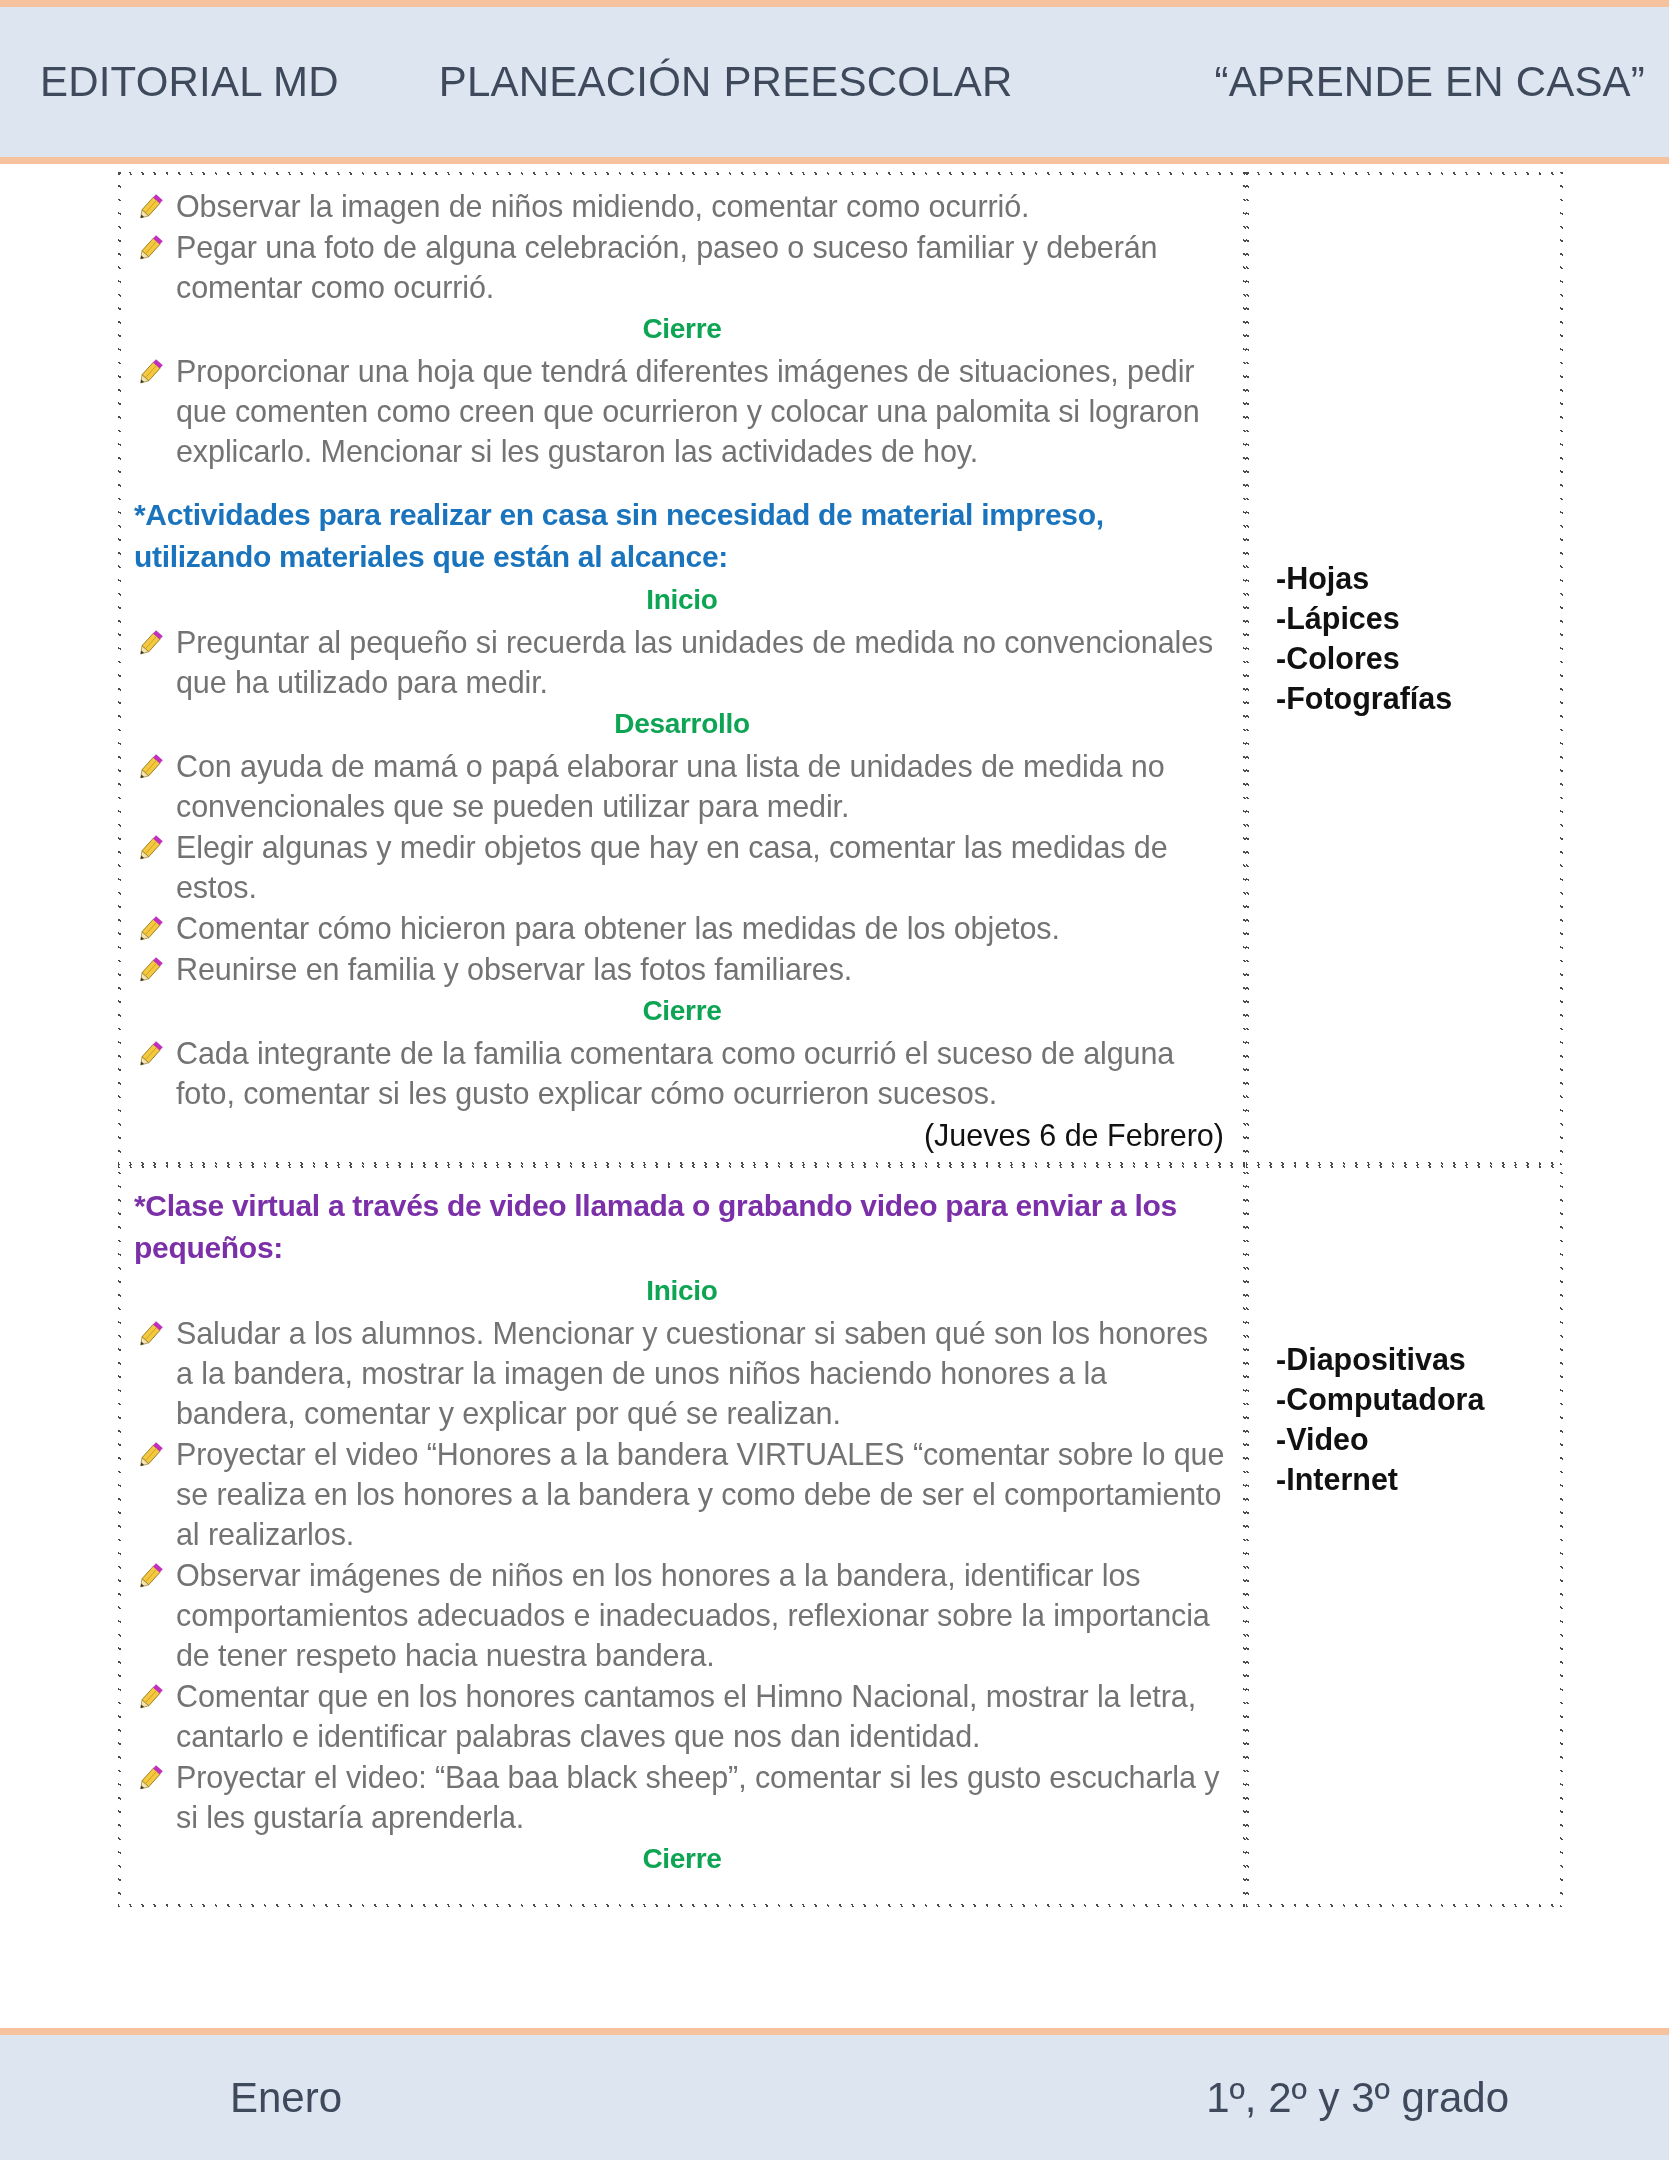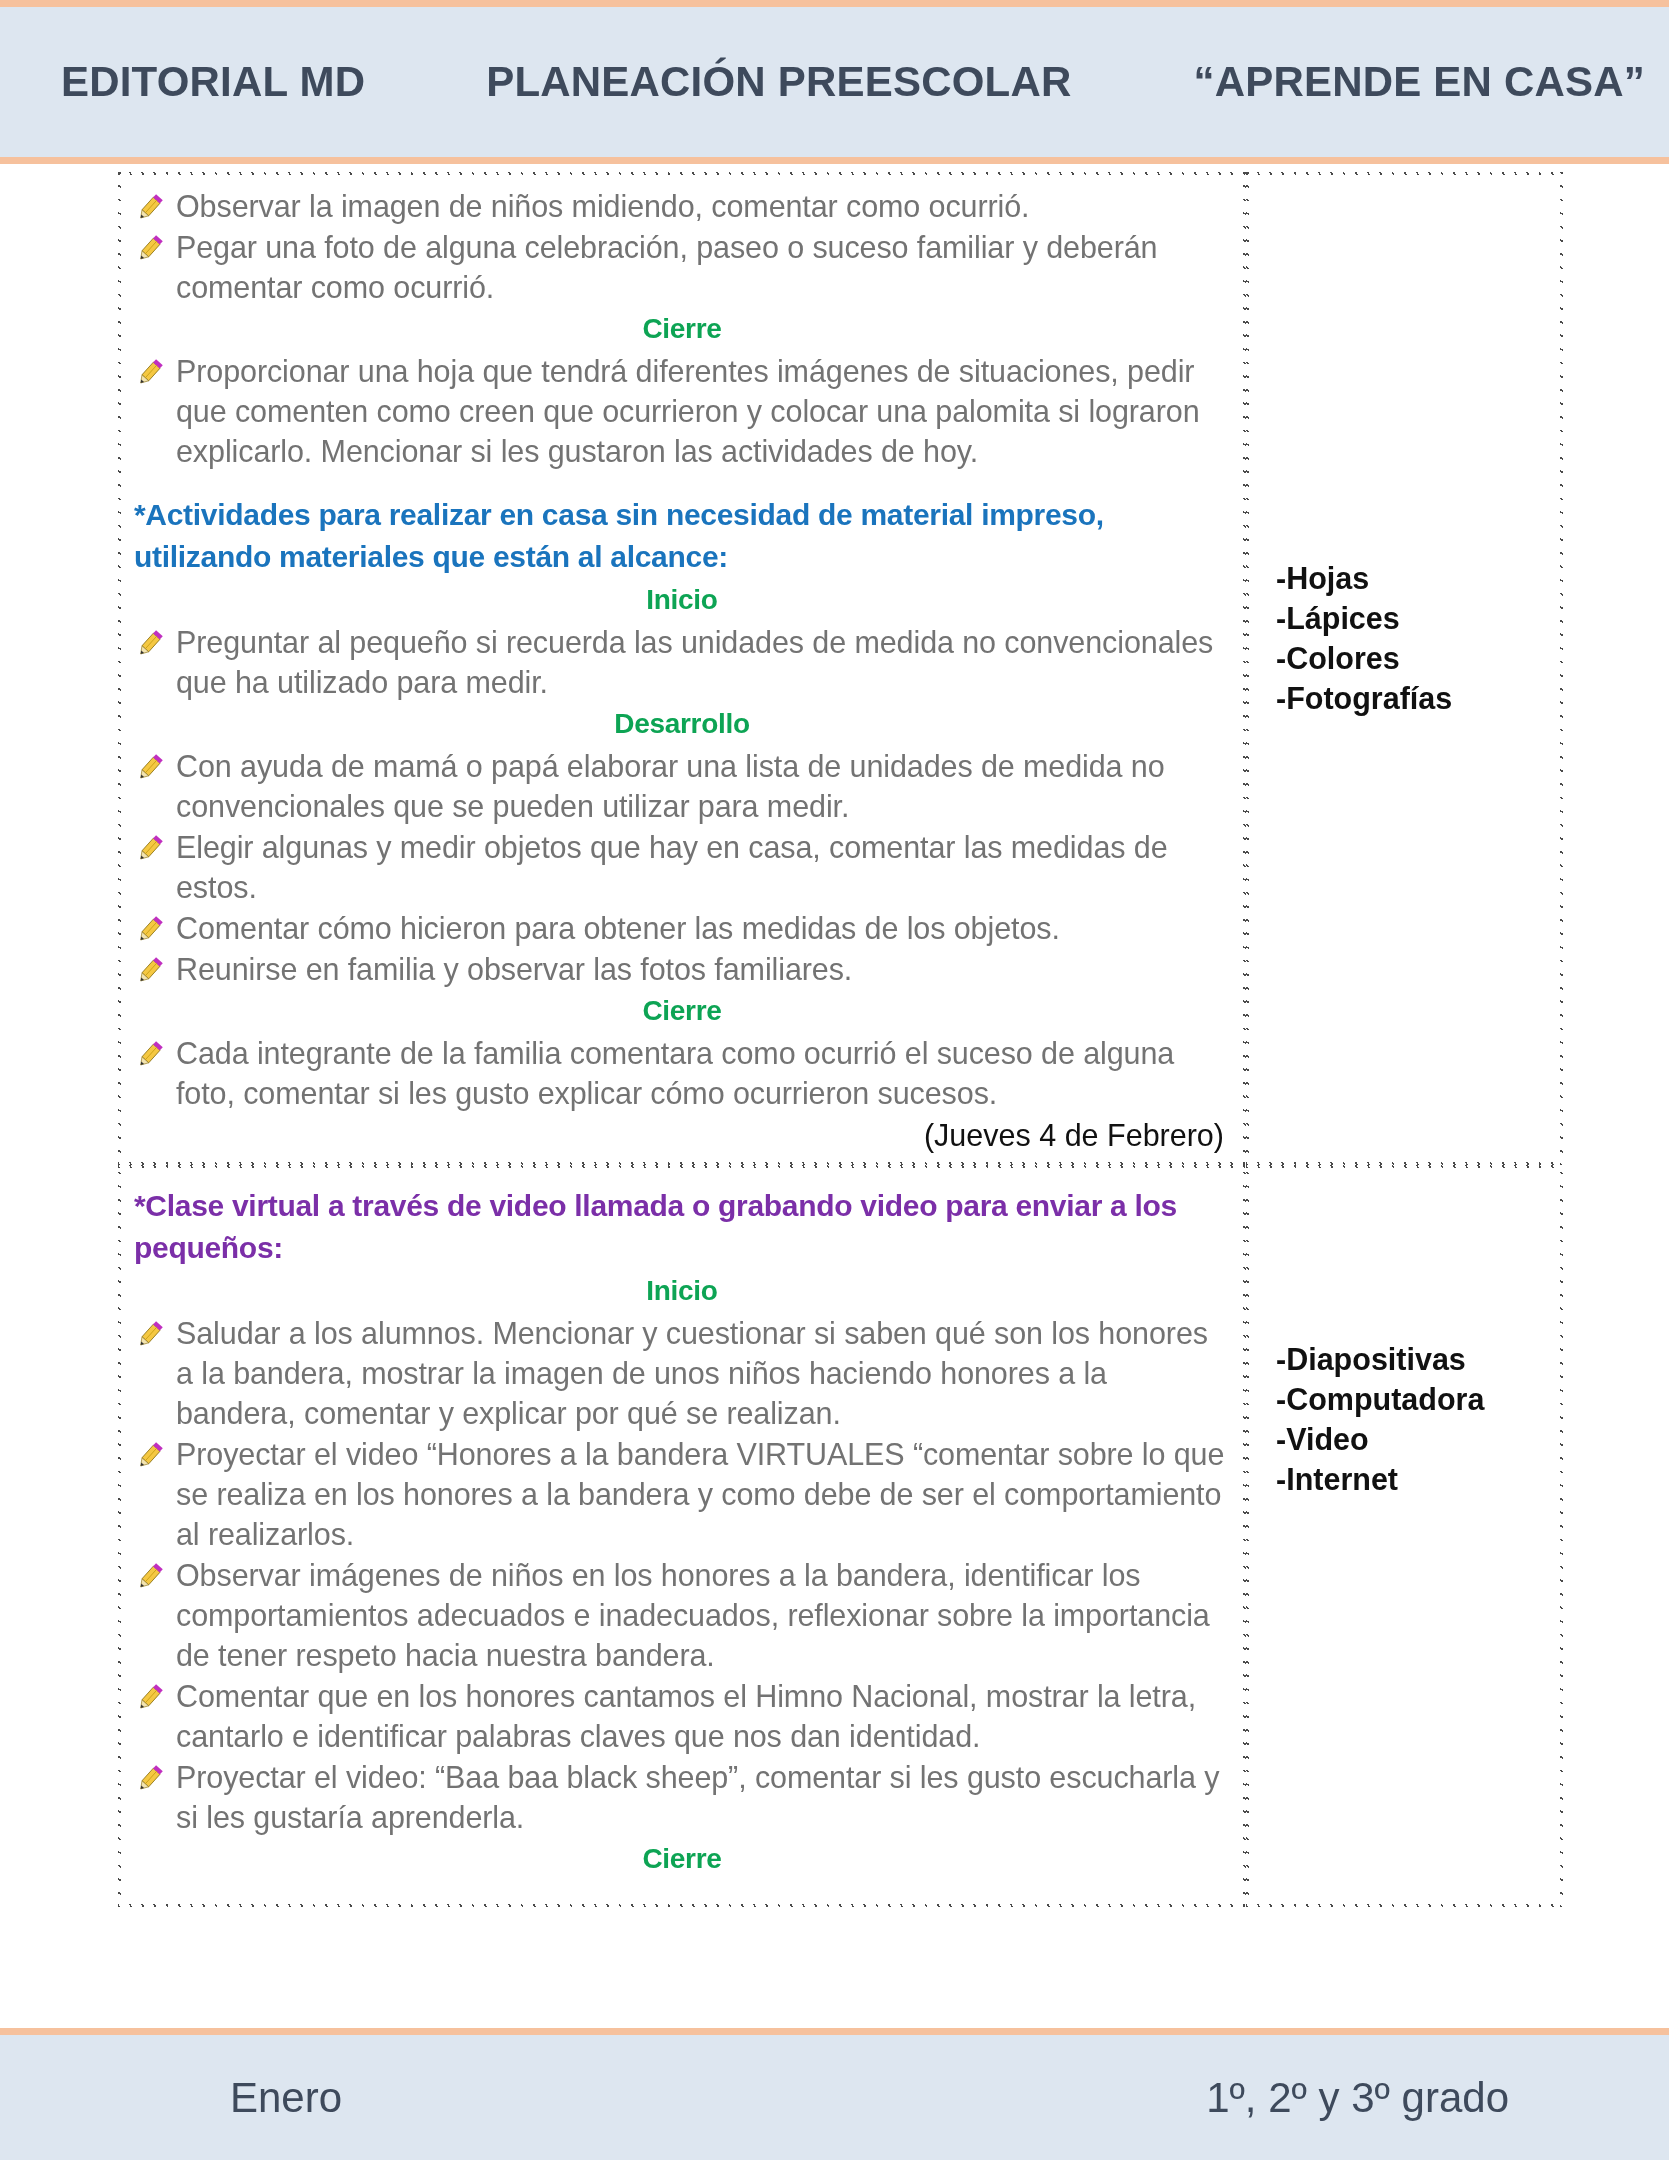--- a/index.html
+++ b/index.html
@@ -27,23 +27,22 @@
   .header-inner {
     width: 100%;
     display: flex;
     align-items: baseline;
     padding: 0 24px 0 40px;
     white-space: nowrap;
   }
   .hdr-text {
     color: #3e4a5c;
     font-size: 42px;
-    font-weight: 700;
+    font-weight: 400;
     letter-spacing: 0.2px;
-    margin-left: 21px;
   }
   .hdr-brand { margin-right: 100px; }
   .hdr-mid { margin-right: 70px; }
   .hdr-right { margin-left: auto; }
 
   
   .doc-body {
     position: relative;
     width: 1669px;
     height: 1830px;
@@ -355,21 +354,21 @@
                     <polygon points="11,23 20,23 15.5,30" fill="#F2E3B0" stroke="#8a7010" stroke-width="0.6"></polygon>
                     <polygon points="13.6,27 17.4,27 15.5,30" fill="#333333"></polygon>
                     <line x1="15.5" y1="6" x2="15.5" y2="23" stroke="#c79d10" stroke-width="0.8"></line>
                   </g>
                 </svg>
               </span>
               <span class="bullet-text">Cada integrante de la familia comentara como ocurrió el suceso de alguna foto, comentar si les gusto explicar cómo ocurrieron sucesos.</span>
             </div>
           </div>
 
-          <div class="date-line">(Jueves 4 de Febrero)</div>
+          <div class="date-line">(Jueves 6 de Febrero)</div>
 
         </div>
       </div>
 
       <div class="col-side dcell">
         <span class="edge-l"></span>
         <span class="edge-r"></span>
         <div class="cell-pad">
           <div style="height:372px"></div>
           <div class="material-list">

